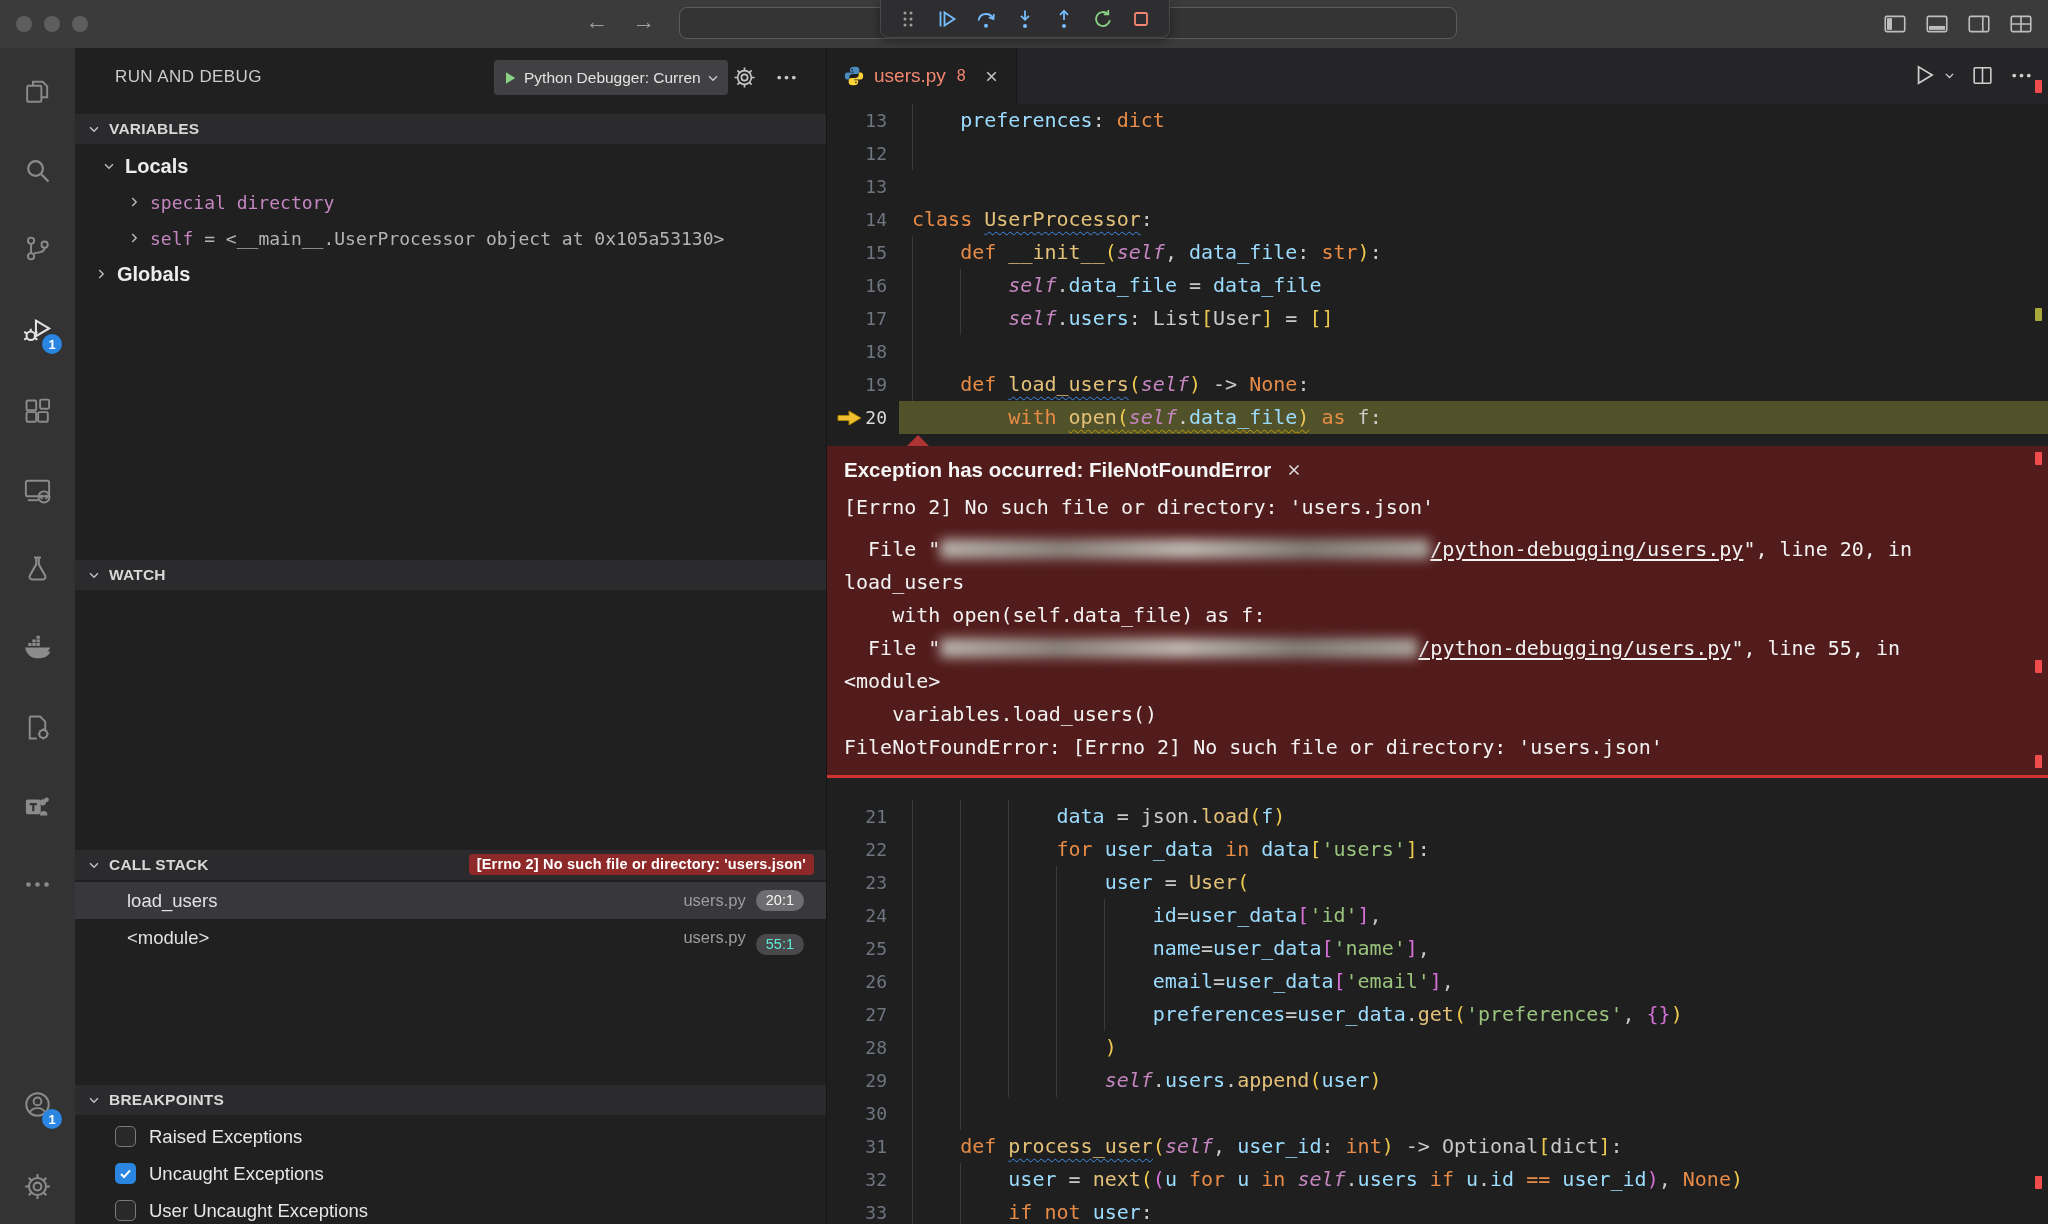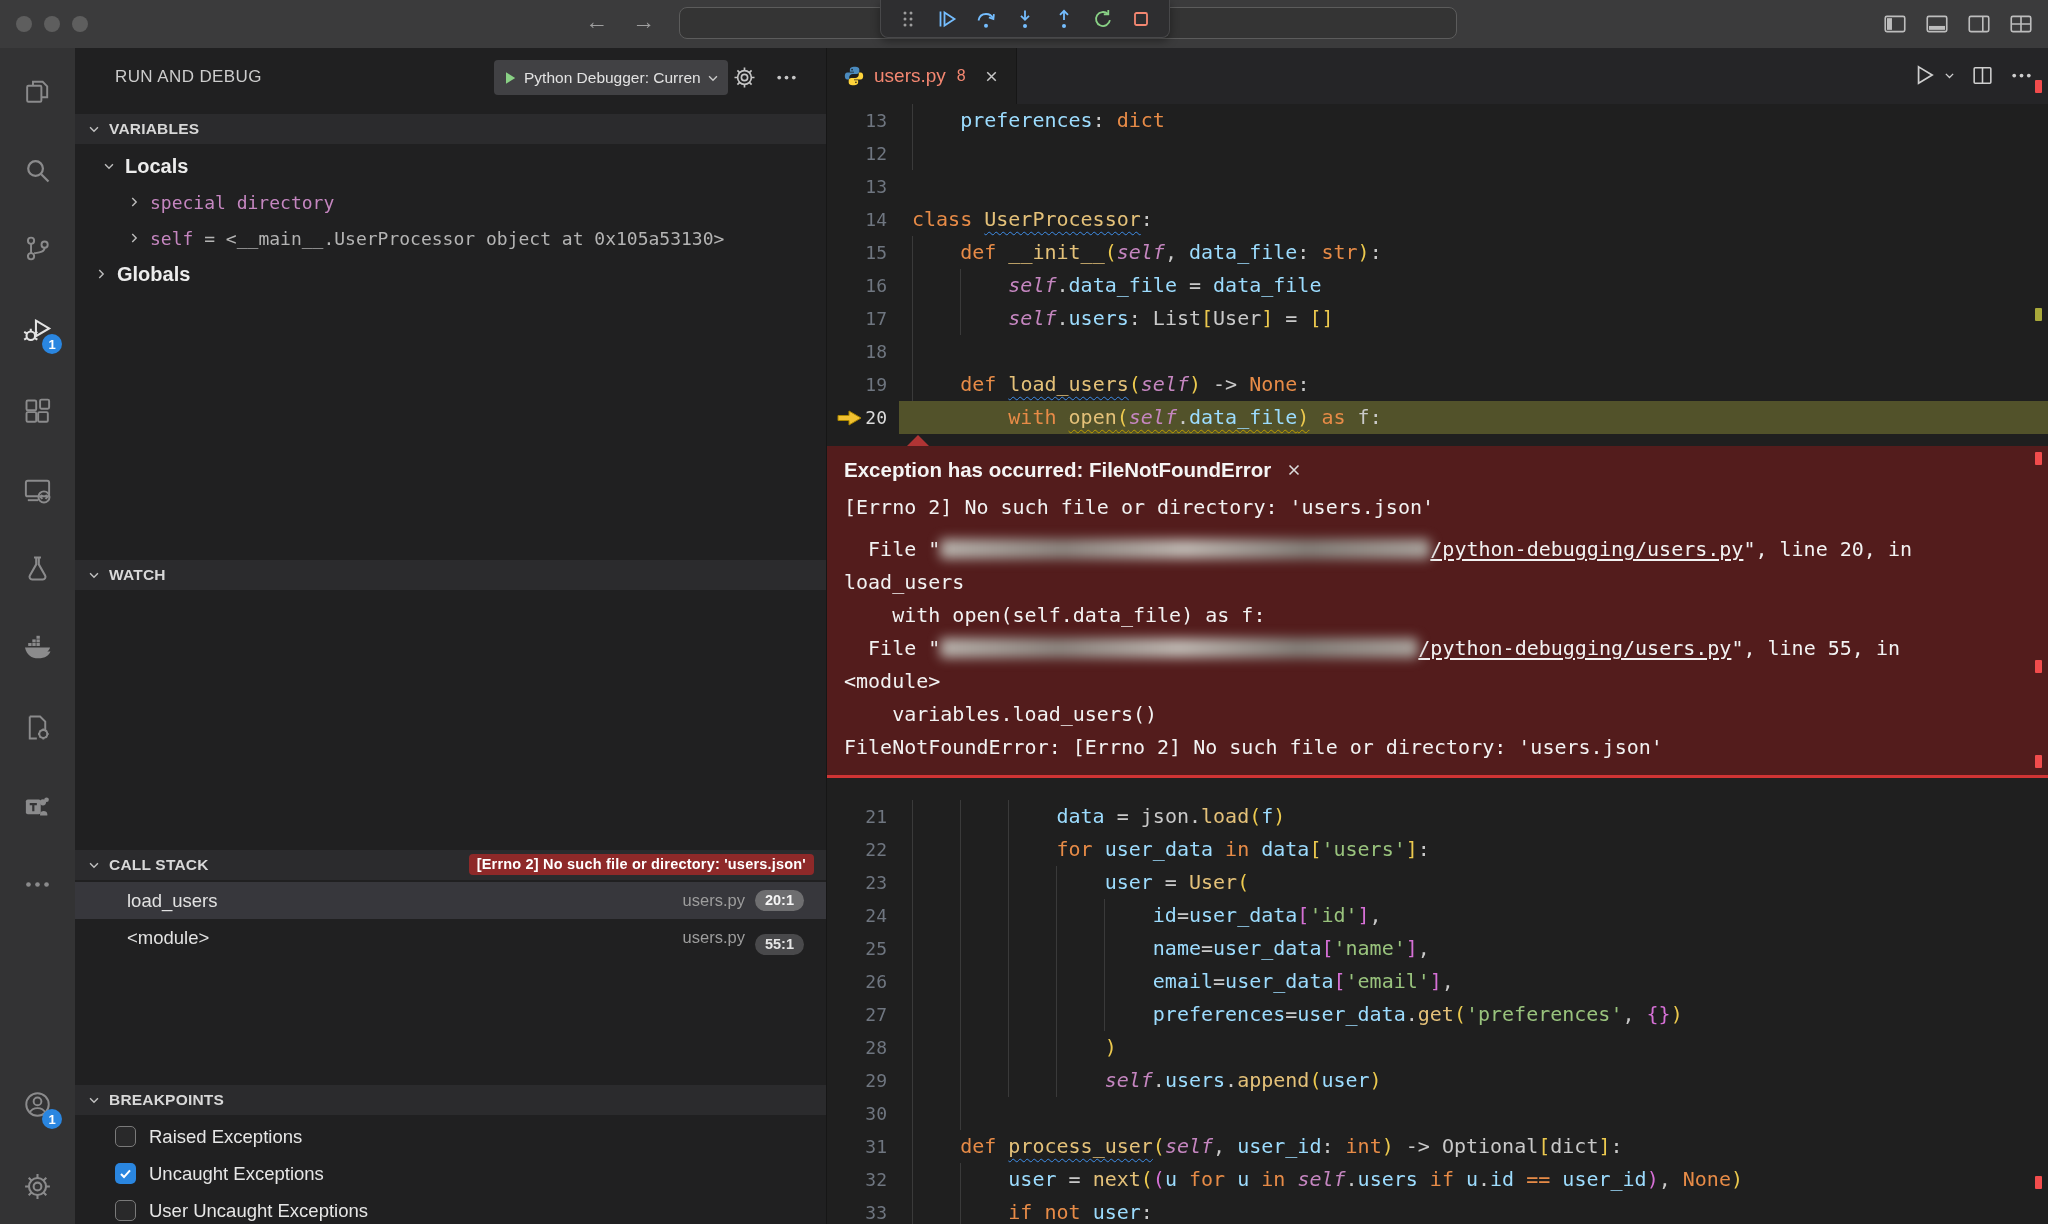--- a/index.html
+++ b/index.html
@@ -54,23 +54,23 @@
   .tree-row .chev{width:14px;height:14px;color:#bdbdbd;flex:none;}
   .tree-row .chev svg{width:14px;height:14px;display:block;}
   .tr-label-b{font-size:20px;font-weight:bold;color:#ececec;margin-left:9px;}
   .tr-mono{font-family:"DejaVu Sans Mono",monospace;font-size:18px;margin-left:9px;white-space:pre;}
   .stack-badge{position:absolute;right:12px;top:4px;background:#8e2929;color:#ffffff;font-size:14.5px;
        font-weight:bold;padding:2px 8px 3px;border-radius:4px;white-space:nowrap;}
   .stack-row{position:absolute;left:0;right:0;height:37px;display:flex;align-items:center;padding:0 22px 0 52px;box-sizing:border-box;}
   .stack-row.sel{background:#37373c;}
   .stack-name{font-size:18.5px;color:#e2e2e2;flex:1;}
   .stack-file{font-size:16.5px;color:#9d9d9d;margin-right:10px;}
-  .stack-pill{font-size:14.5px;font-weight:bold;padding:2px 10px 3px;border-radius:11px;}
+  .stack-pill{font-size:14.5px;font-weight:normal;padding:2px 10px 3px;border-radius:11px;}
   .pill-sel{background:#6e6e70;color:#f5f5f5;}
-  .pill-dim{background:#49494b;color:#e5e5e5;margin-top:13px;}
+  .pill-dim{background:#49494b;color:#5eead4;margin-top:13px;}
   .bp-row{position:absolute;left:0;right:0;height:37px;display:flex;align-items:center;padding-left:40px;box-sizing:border-box;}
   .bp-box{width:21px;height:21px;border-radius:5px;box-sizing:border-box;background:#29292a;border:1.5px solid #7a7a7a;
        display:flex;align-items:center;justify-content:center;flex:none;}
   .bp-box.on{background:#2a86e0;border:none;}
   .bp-box svg{width:15px;height:15px;}
   .bp-label{font-size:18.5px;color:#e6e6e6;margin-left:13px;}
   
   .editor{position:relative;flex:1;height:100%;background:#1f1f1f;overflow:hidden;}
   .tabbar{position:absolute;top:0;left:0;right:0;height:56px;background:#252527;}
   .tab{position:absolute;left:0;top:0;height:56px;background:#1f1f1f;display:flex;align-items:center;

